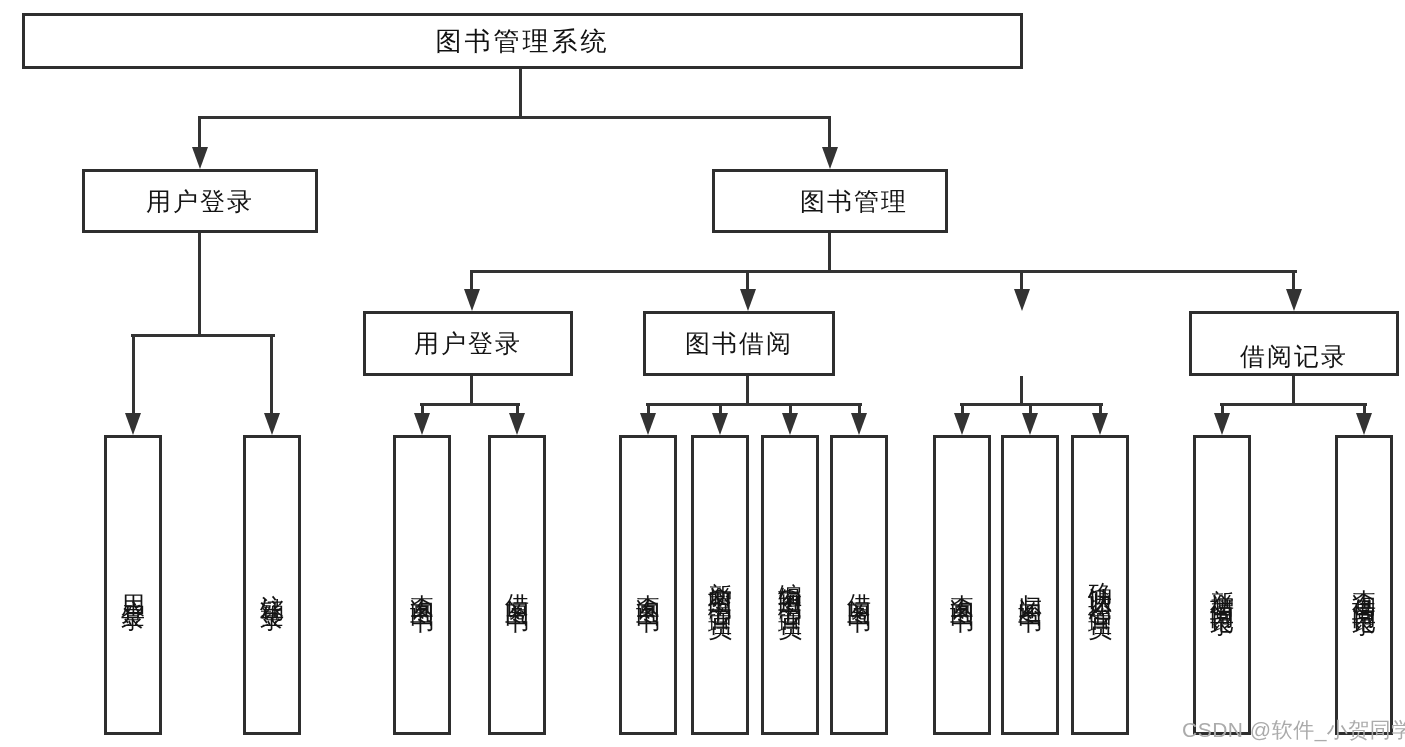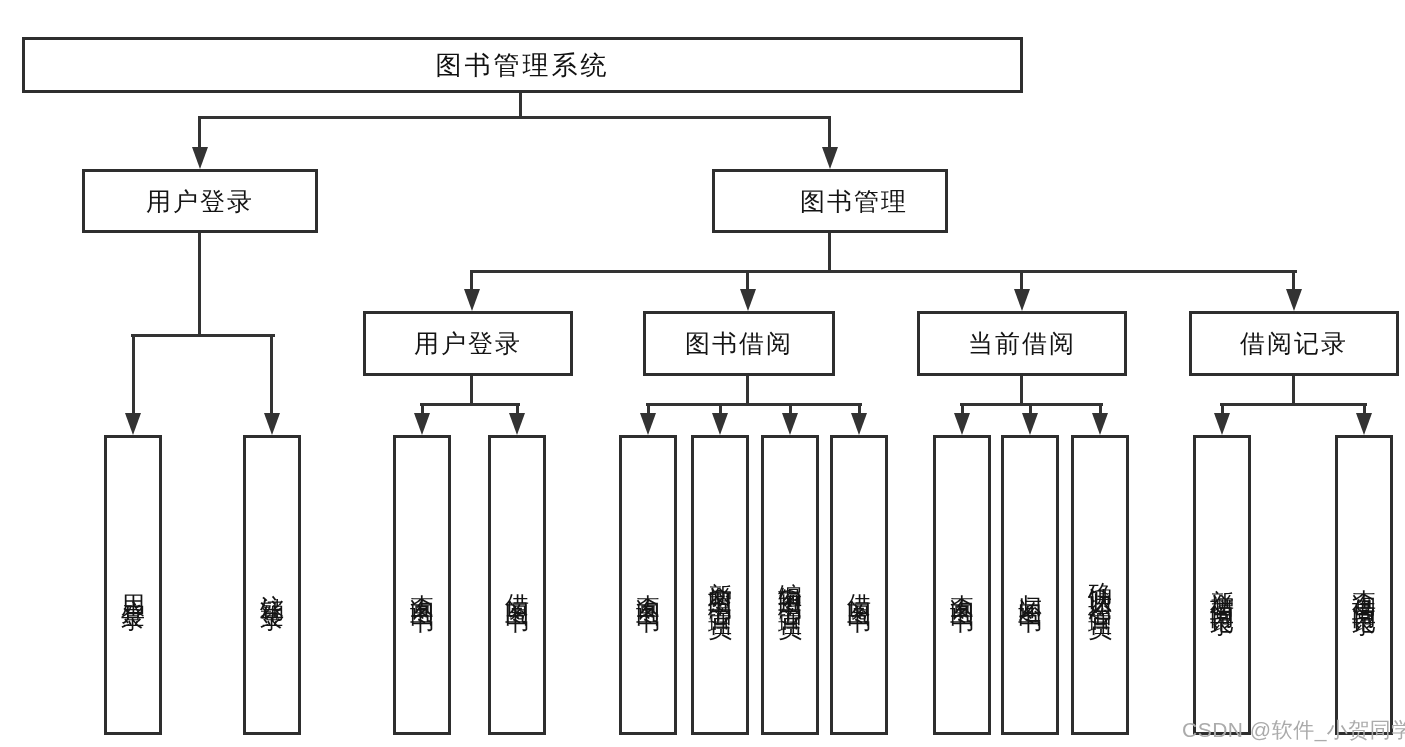--- a/index.html
+++ b/index.html
@@ -26,45 +26,42 @@
   .watermark{
     position:absolute;left:1182px;top:716px;z-index:3;
     font-size:21px;color:#ababab;letter-spacing:0.5px;white-space:nowrap;
   }
 </style>
 </head>
 <body>
 
 <div id="canvas">
 
-  <div class="box root-label" style="left:22px;top:13px;width:1001px;height:56px;margin-top:24px;">
+  <div class="box root-label" style="left:22px;top:13px;width:1001px;height:56px;">
     <span>图书管理系统</span>
   </div>
 
   <div class="box hlabel" style="left:82px;top:169px;width:236px;height:64px;">
     <span>用户登录</span>
   </div>
 
   <div class="box hlabel" style="left:712px;top:169px;width:236px;height:64px;padding-left:48px;">
     <span>图书管理</span>
   </div>
 
   <div class="box hlabel" style="left:363px;top:311px;width:210px;height:65px;">
     <span>用户登录</span>
   </div>
 
   <div class="box hlabel" style="left:643px;top:311px;width:192px;height:65px;">
     <span>图书借阅</span>
   </div>
 
-  <div class="box hlabel" style="left:917px;top:311px;width:210px;height:65px;">
-    <span>当前借阅</span>
-  </div>
 
-  <div class="box hlabel" style="left:1189px;top:311px;width:210px;height:65px;">
+  <div class="box hlabel" style="left:1189px;top:311px;width:210px;height:65px;align-items:flex-end;">
     <span>借阅记录</span>
   </div>
 
   <div class="box leaf" style="left:104px;top:435px;width:58px;height:300px;">
     <span>用户登录</span>
   </div>
   <div class="box leaf" style="left:243px;top:435px;width:58px;height:300px;">
     <span>注销登录</span>
   </div>
 

